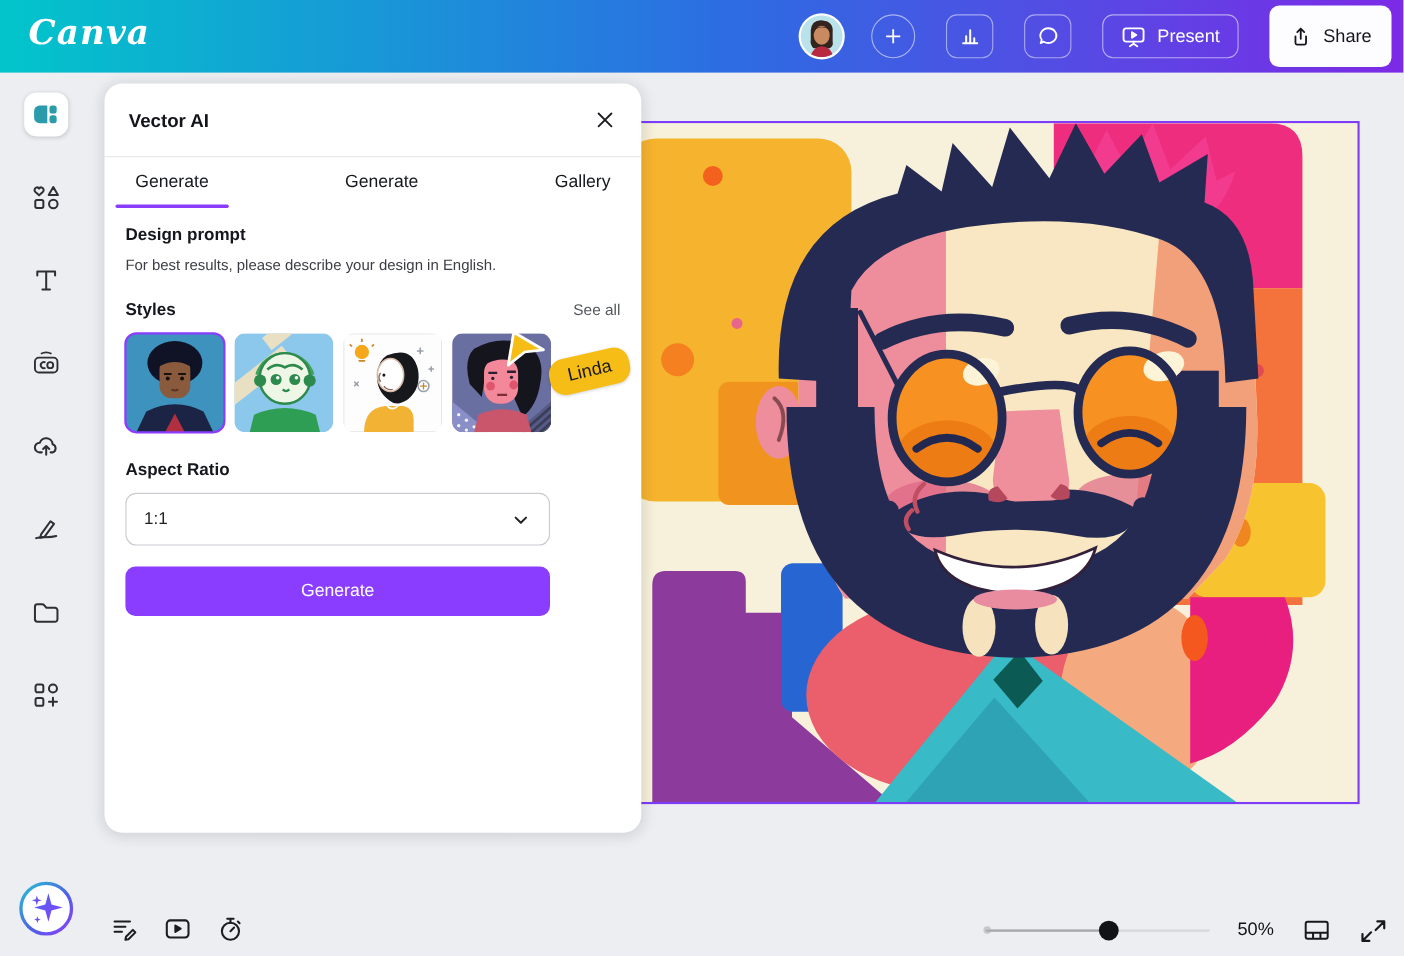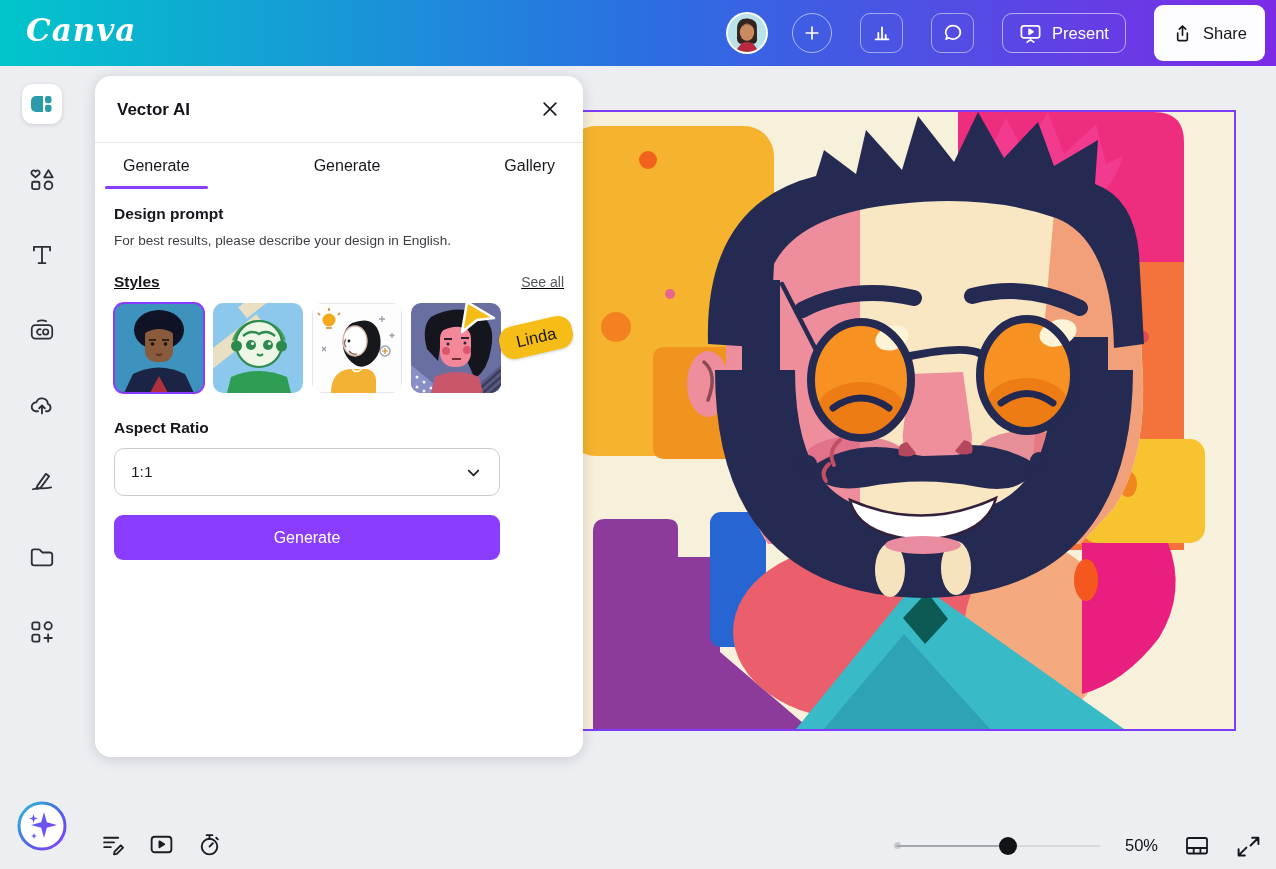--- a/index.html
+++ b/index.html
@@ -45,21 +45,21 @@
   .tabs { display:flex; justify-content:space-between; padding:0 6px; height:46px; }
   .tab { position:relative; display:flex; align-items:center; padding:0 22px; font-size:16px; color:#16181d; }
   .tab.active::after { content:""; position:absolute; left:4px; right:4px; bottom:0; height:3px;
     border-radius:3px; background:#8b3dff; }
   .panel-body { padding:0 19px; }
   .field-label { margin-top:16px; font-size:15.5px; font-weight:700; color:#15171c; }
   .prompt-box { margin-top:10px; width:386px; height:140px; border:2px solid #8b3dff; border-radius:12px;
     padding:12px 14px; font-family:"Liberation Sans",sans-serif; font-size:15.2px; color:#26282e;
     resize:none; outline:none; display:block; line-height:1.35; background:#fff; }
   .helper { margin-top:10px; font-size:13.6px; color:#3c3e44; }
-  .styles-row { margin-top:25px; display:flex; align-items:baseline; justify-content:space-between;text-decoration:underline; }
+  .styles-row { margin-top:25px; display:flex; align-items:baseline; justify-content:space-between; }
   .see-all { font-size:14px; color:#55585e; }
   .thumbs { margin-top:12px; display:flex; gap:9px; }
   .thumb { width:90px; height:90px; border-radius:10px; overflow:hidden; position:relative; flex:none; }
   .thumb svg { display:block; width:100%; height:100%; }
   .thumb.selected { outline:2.5px solid #8b3dff; outline-offset:-1px; }
   .select-box { margin-top:11px; width:386px; height:48px; border:1px solid #c9cbd1; border-radius:10px;
     display:flex; align-items:center; justify-content:space-between; padding:0 16px; font-size:15.5px; color:#1c1e23; }
   .generate-btn { margin-top:19px; width:386px; height:45px; border-radius:9px; background:#8b3dff;
     color:#fff; font-size:16px; font-weight:500; display:flex; align-items:center; justify-content:center; }
 

